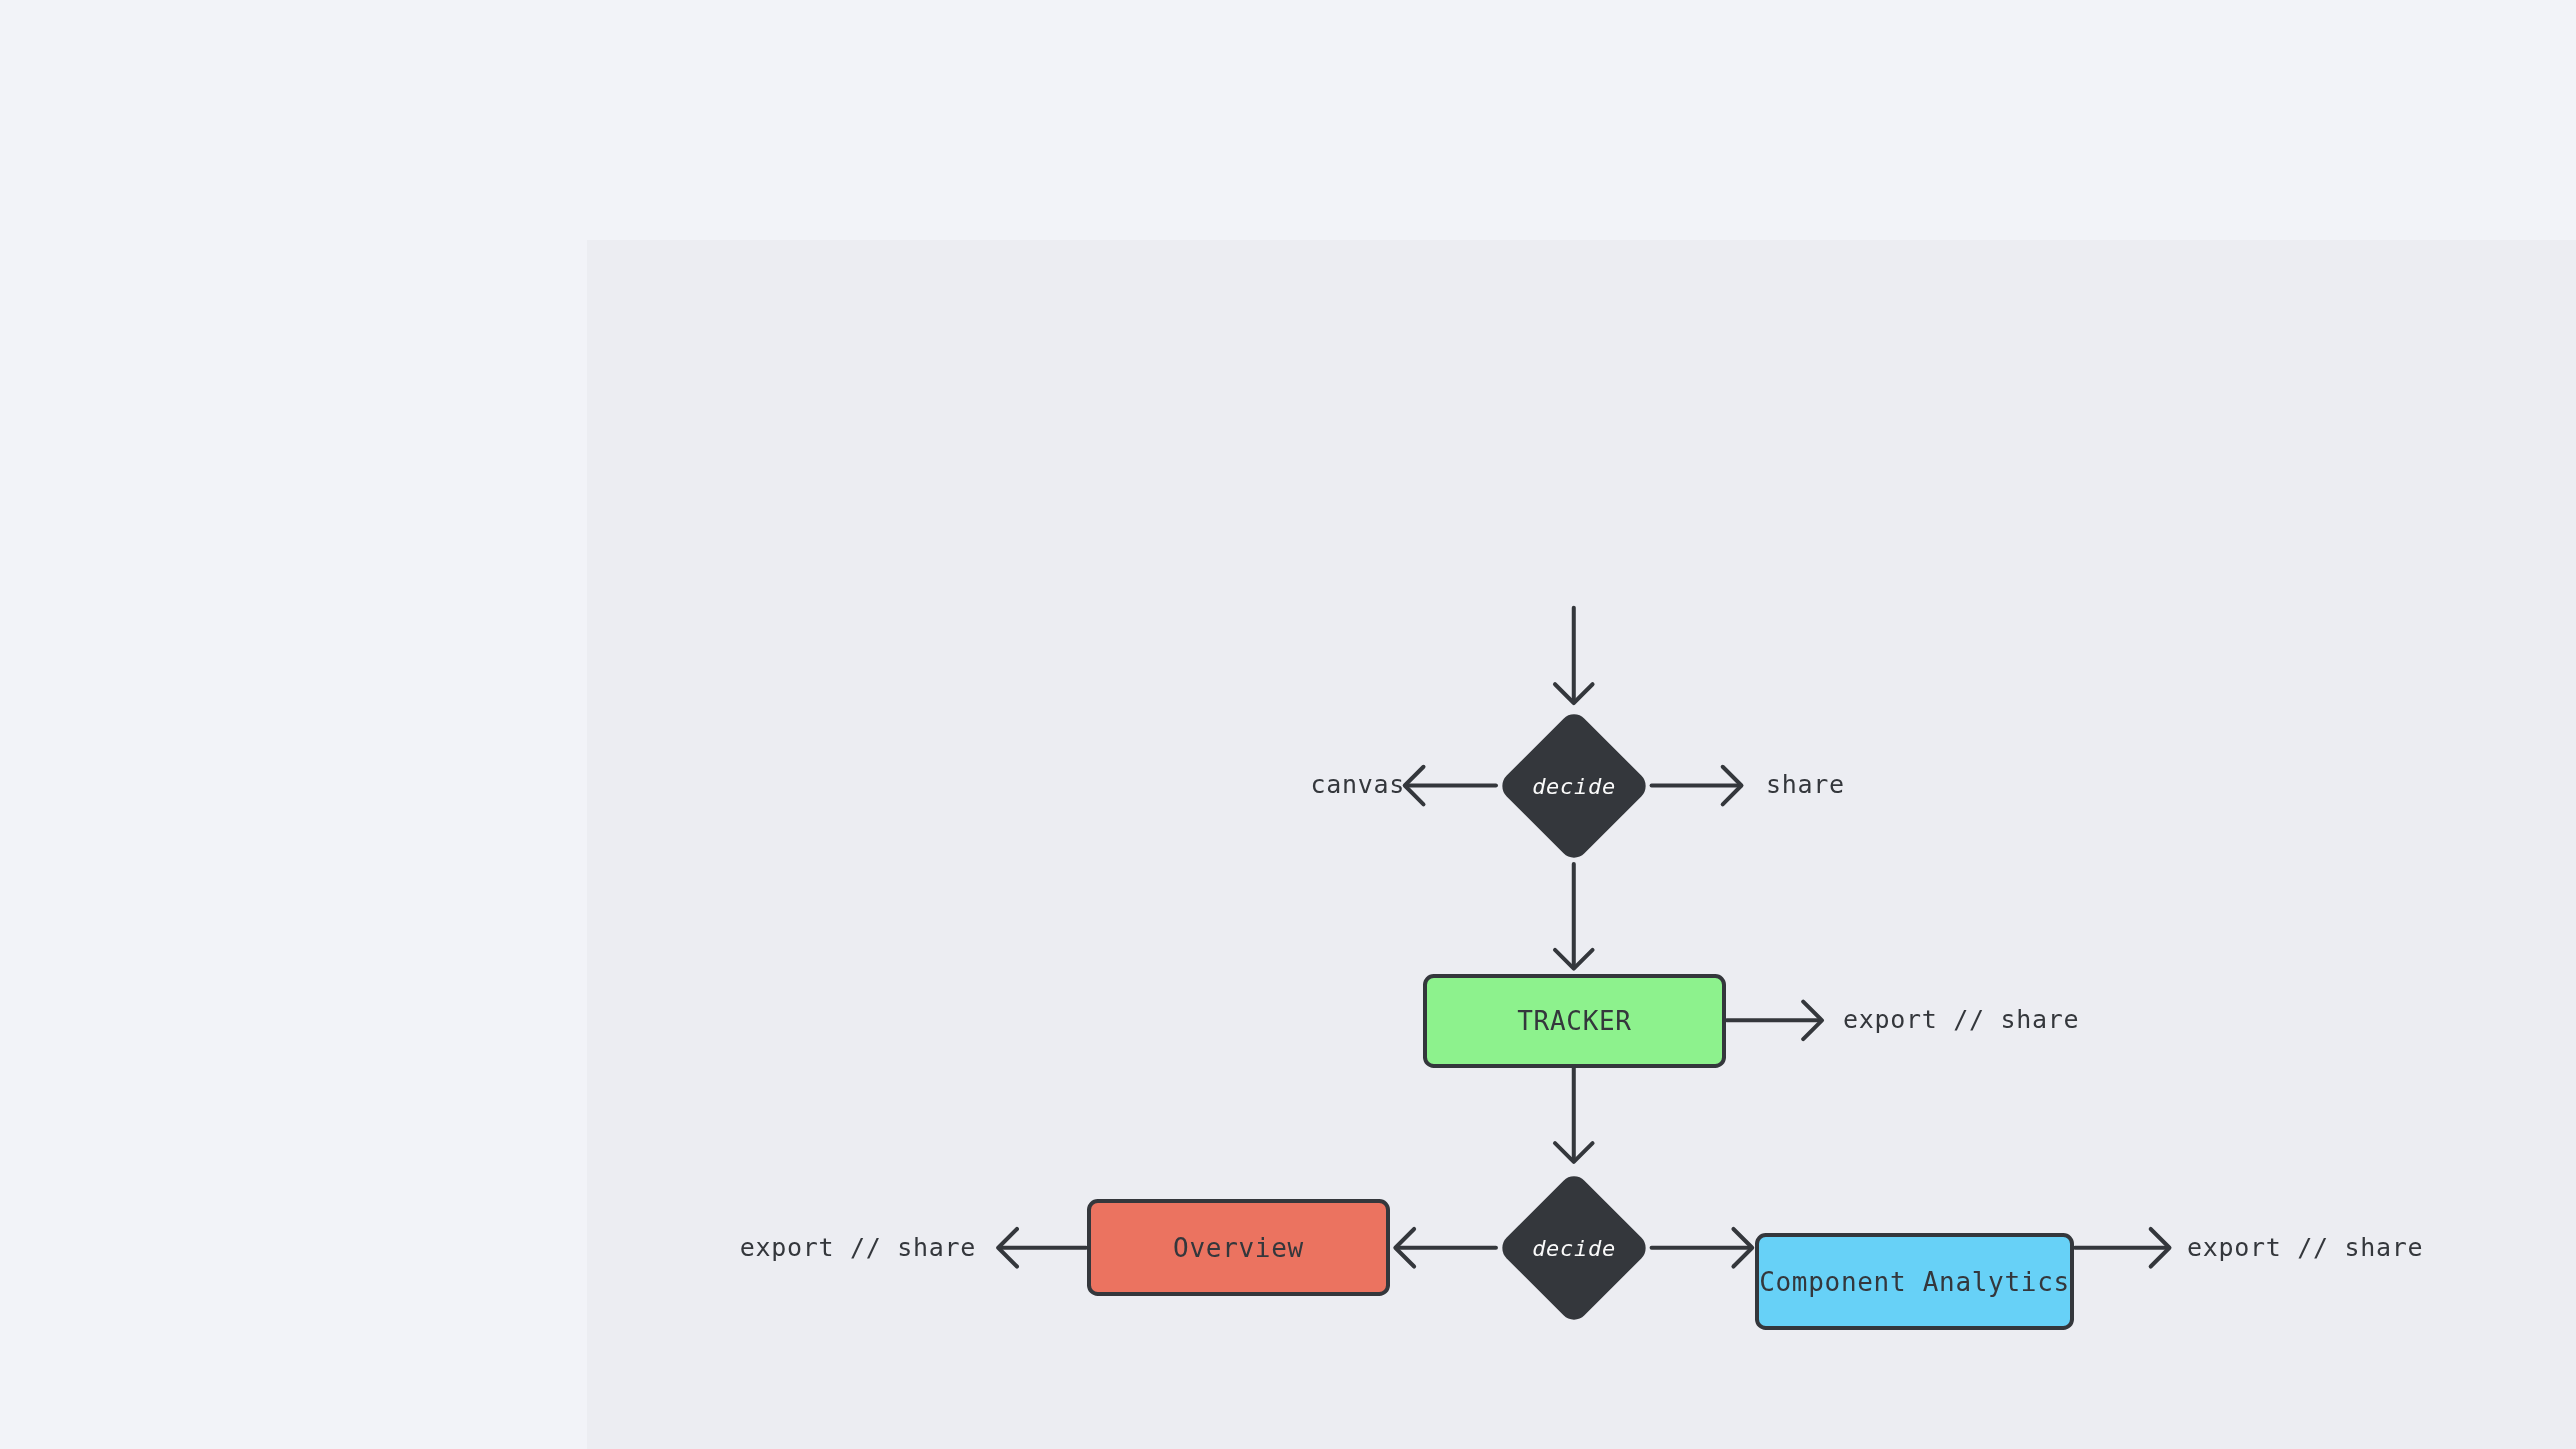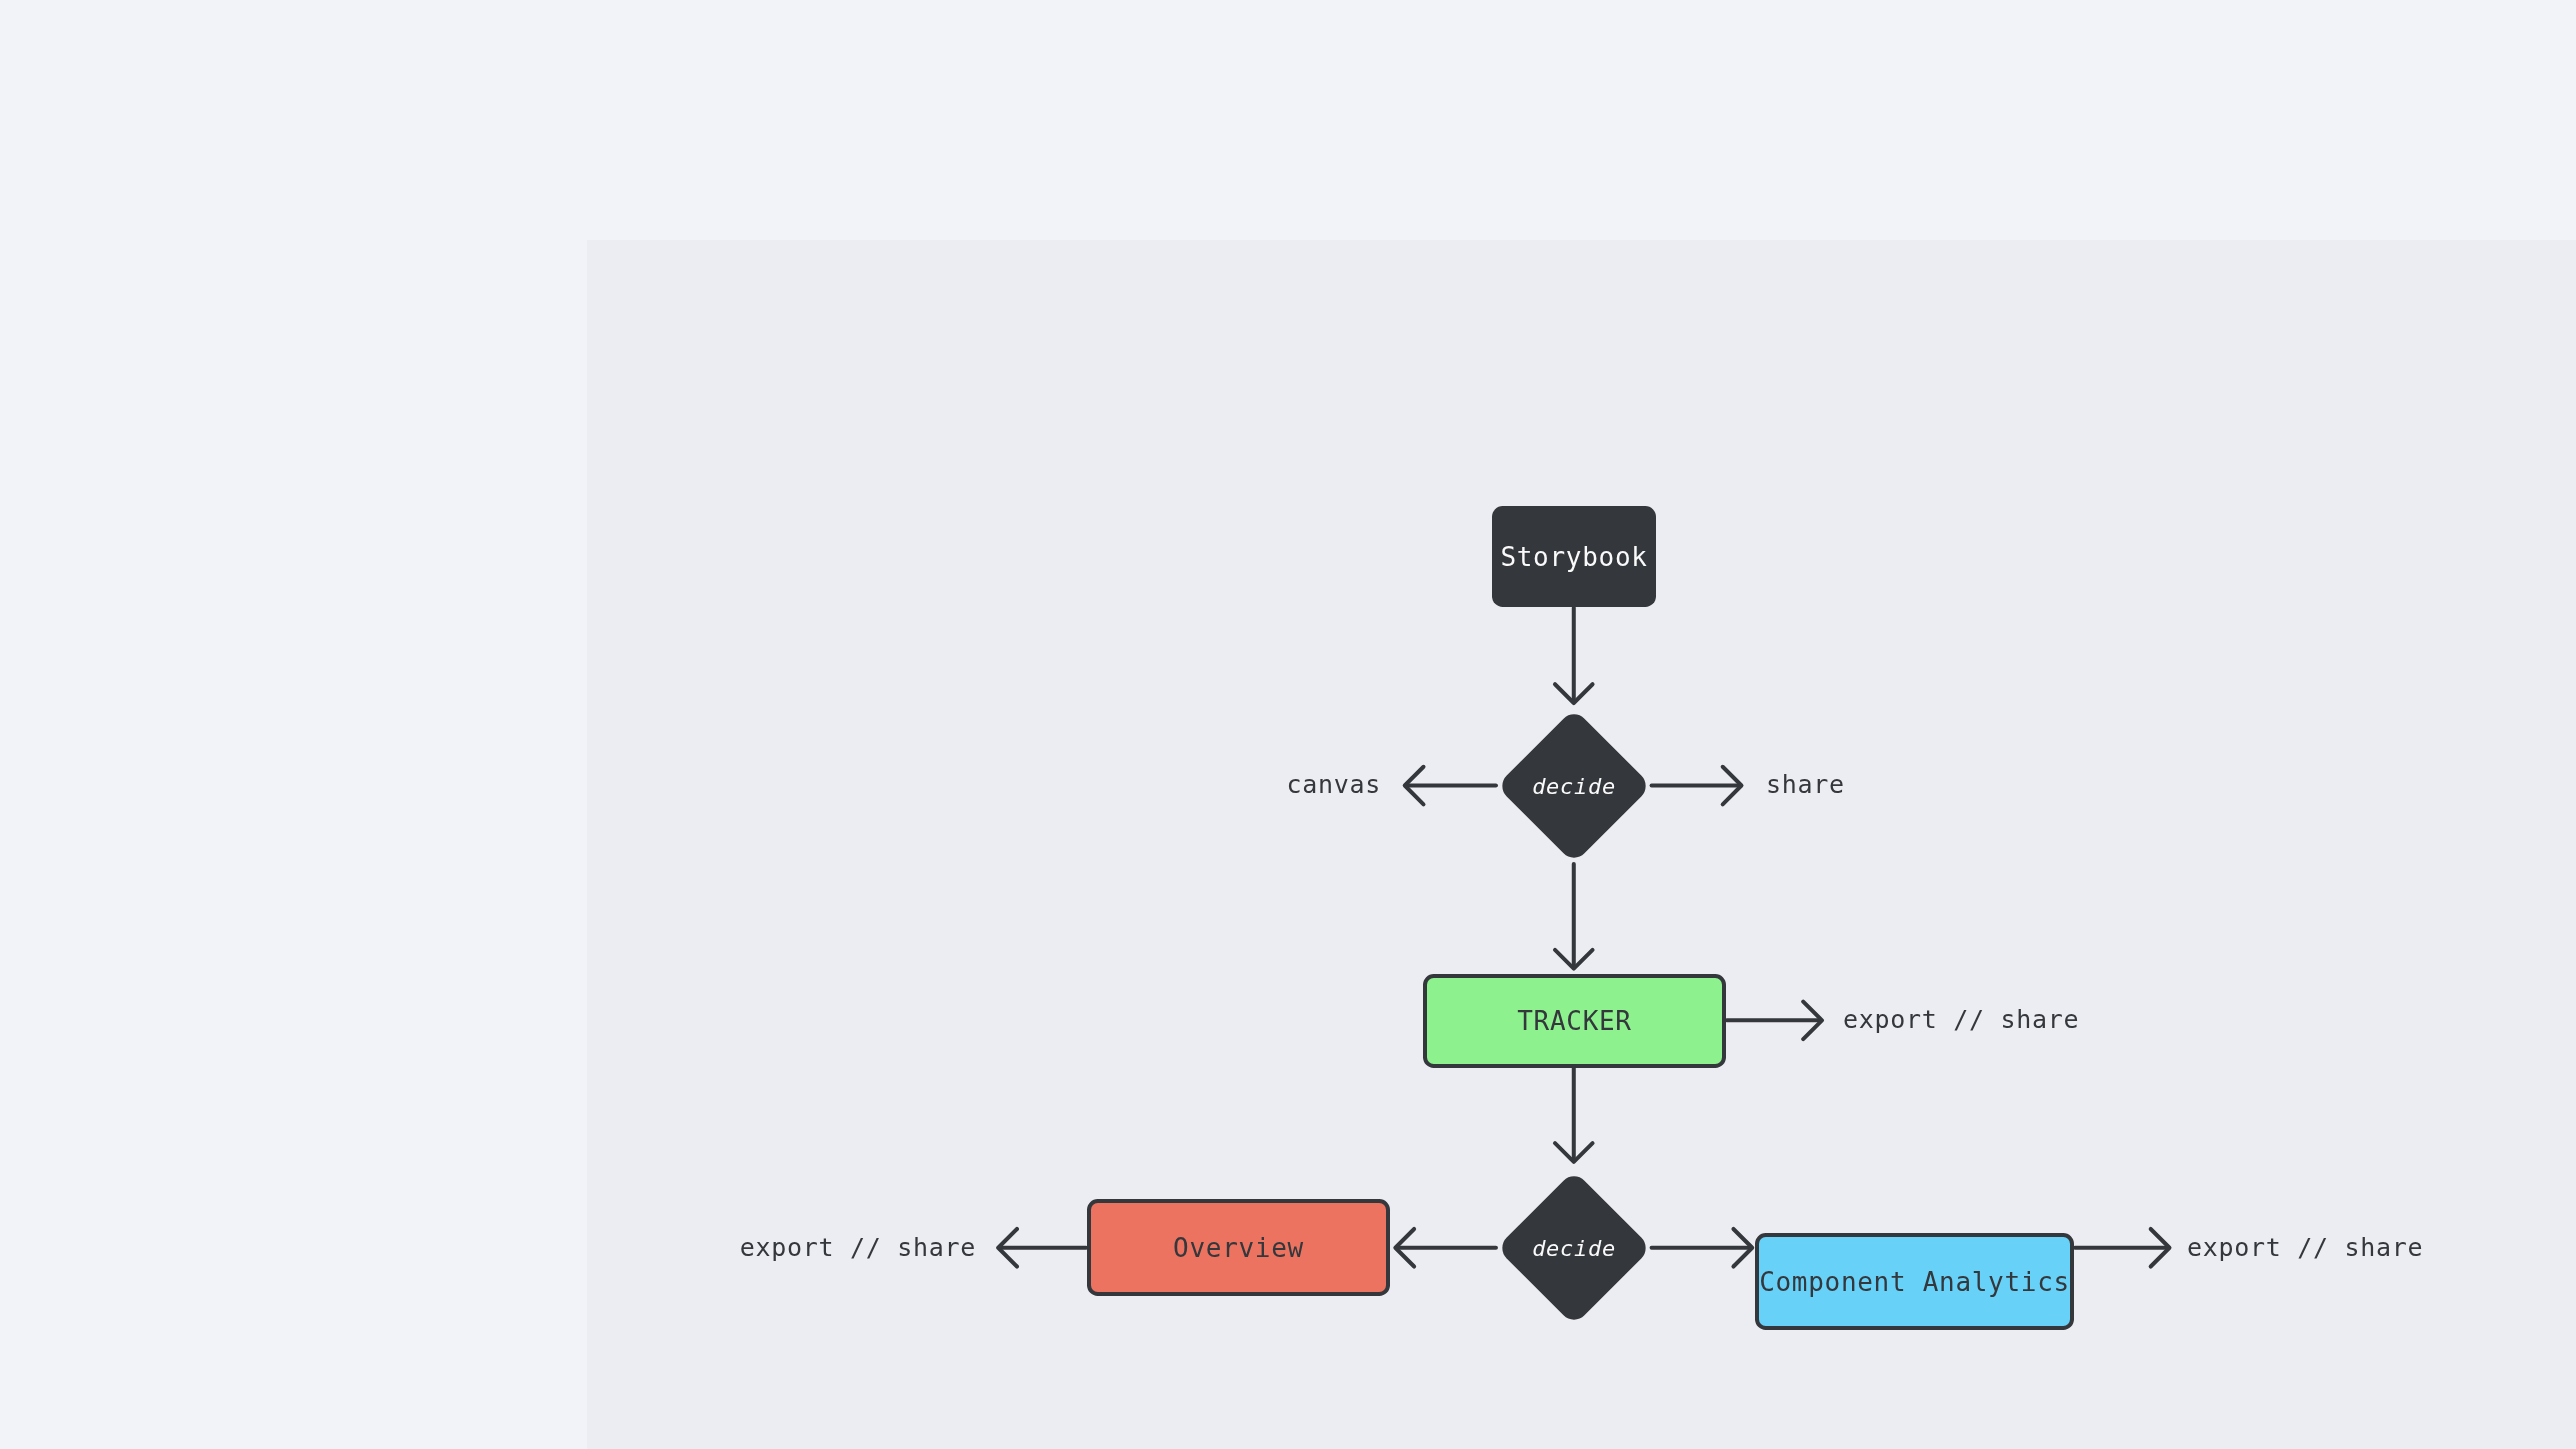--- a/index.html
+++ b/index.html
@@ -123,23 +123,20 @@
     <g>
       <path d="M2462 1860 H2606"></path>
       <path d="M2584 1832 L2612 1860 L2584 1888"></path>
     </g>
     <g>
       <path d="M3093 1860 H3228"></path>
       <path d="M3206 1832 L3234 1860 L3206 1888"></path>
     </g>
   </svg>
 
-  <div class="node rect dark-fill" style="left:1492px;top:506px;width:164px;height:101px;">
-    <span>Storybook</span>
-  </div>
 
   <div class="diamond" style="left:1496px;top:708px;">
     <div class="diamond-shape"></div>
     <span class="node-label">decide</span>
   </div>
 
   <div class="node rect green-fill" style="left:1423px;top:974px;width:303px;height:94px;">
     <span>TRACKER</span>
   </div>
 
@@ -149,21 +146,21 @@
   </div>
 
   <div class="node rect red-fill" style="left:1087px;top:1199px;width:303px;height:97px;">
     <span>Overview</span>
   </div>
 
   <div class="node rect blue-fill" style="left:1755px;top:1199px;width:319px;height:97px;">
     <span>Component Analytics</span>
   </div>
 
-  <div class="edge-label" style="right:1195px;top:767px;">canvas</div>
+  <div class="edge-label" style="right:1171px;top:767px;">canvas</div>
 
   <div class="edge-label" style="left:1766px;top:767px;">share</div>
 
   <div class="edge-label" style="left:1843px;top:1002px;">export // share</div>
 
   <div class="edge-label" style="right:1600px;top:1230px;">export // share</div>
 
   <div class="edge-label" style="left:2187px;top:1230px;">export // share</div>
 
 </div>

